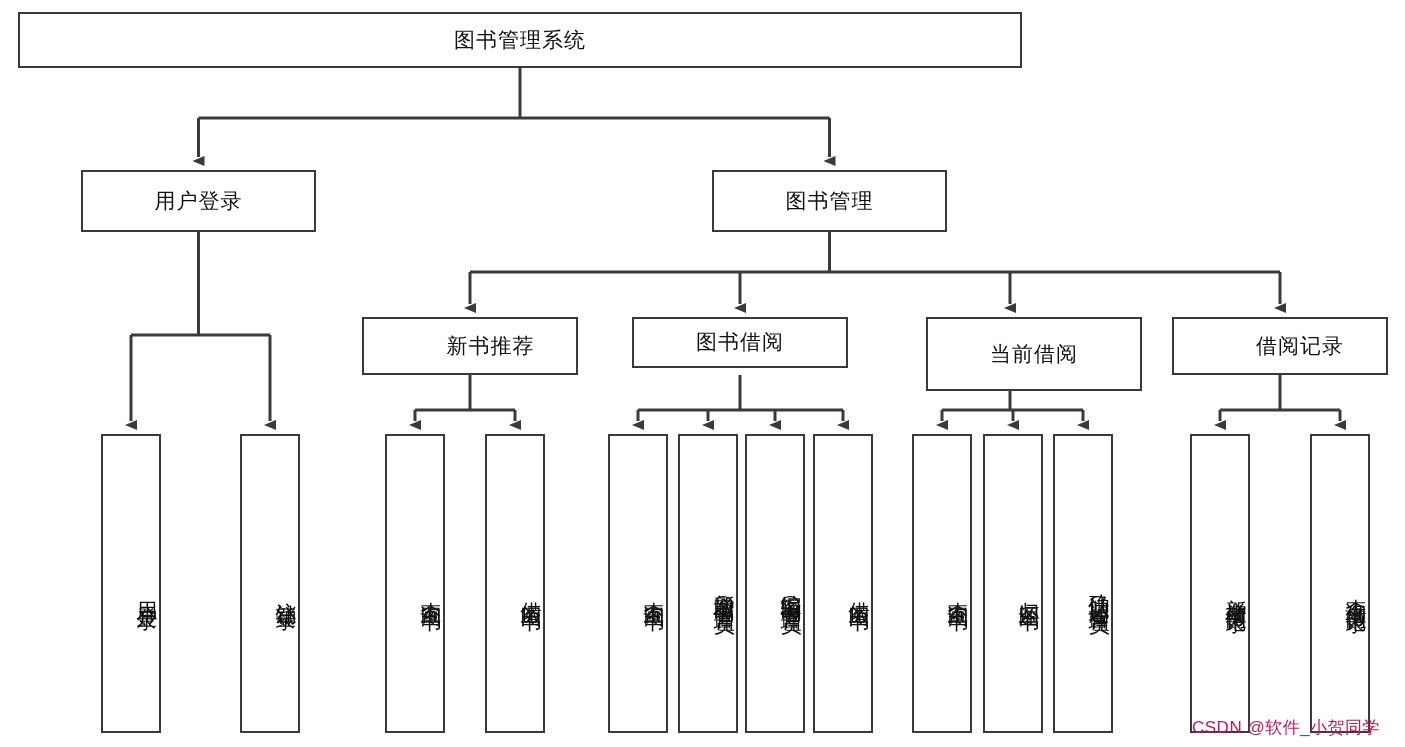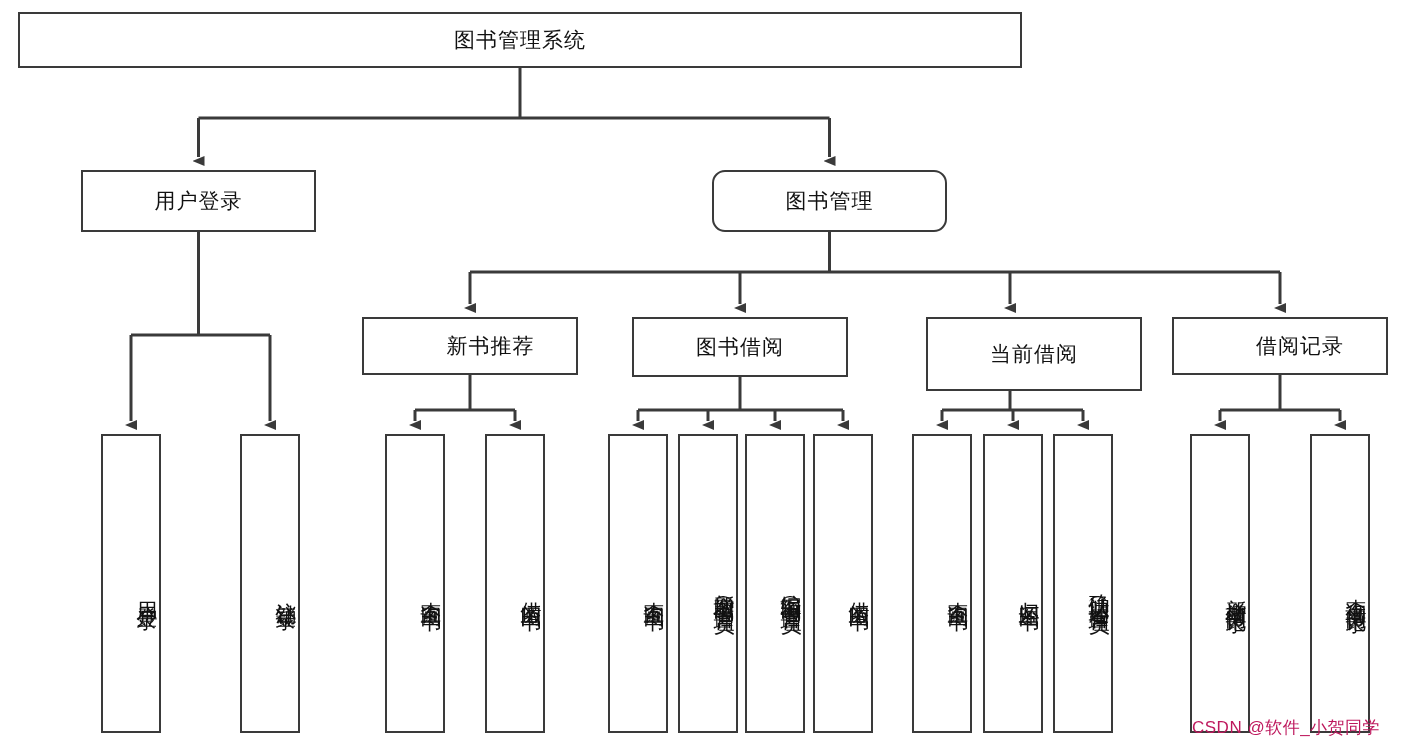--- a/index.html
+++ b/index.html
@@ -109,27 +109,27 @@
       </g>
   </svg>
 
   <div id="nodes">
       <div class="node horiz" style="left: 18px; top: 12px; width: 1004px; height: 56px;">
         <span class="lbl">图书管理系统</span>
       </div>
       <div class="node horiz" style="left: 81px; top: 170px; width: 235px; height: 62px;">
         <span class="lbl">用户登录</span>
       </div>
-      <div class="node horiz" style="left: 712px; top: 170px; width: 235px; height: 62px; border-radius: 13px;">
+      <div class="node horiz" style="left: 712px; top: 170px; width: 235px; height: 62px;">
         <span class="lbl">图书管理</span>
       </div>
       <div class="node horiz" style="left: 362px; top: 317px; width: 216px; height: 58px; padding-left: 41px;">
         <span class="lbl">新书推荐</span>
       </div>
-      <div class="node horiz" style="left: 632px; top: 317px; width: 216px; height: 60px;">
+      <div class="node horiz" style="left: 632px; top: 317px; width: 216px; height: 51px;">
         <span class="lbl">图书借阅</span>
       </div>
       <div class="node horiz" style="left: 926px; top: 317px; width: 216px; height: 74px;">
         <span class="lbl">当前借阅</span>
       </div>
       <div class="node horiz" style="left: 1172px; top: 317px; width: 216px; height: 58px; padding-left: 40px;">
         <span class="lbl">借阅记录</span>
       </div>
       <div class="node vert" style="left: 101px; top: 434px; width: 60px; height: 299px;">
         <span class="lbl">用户登录</span>

